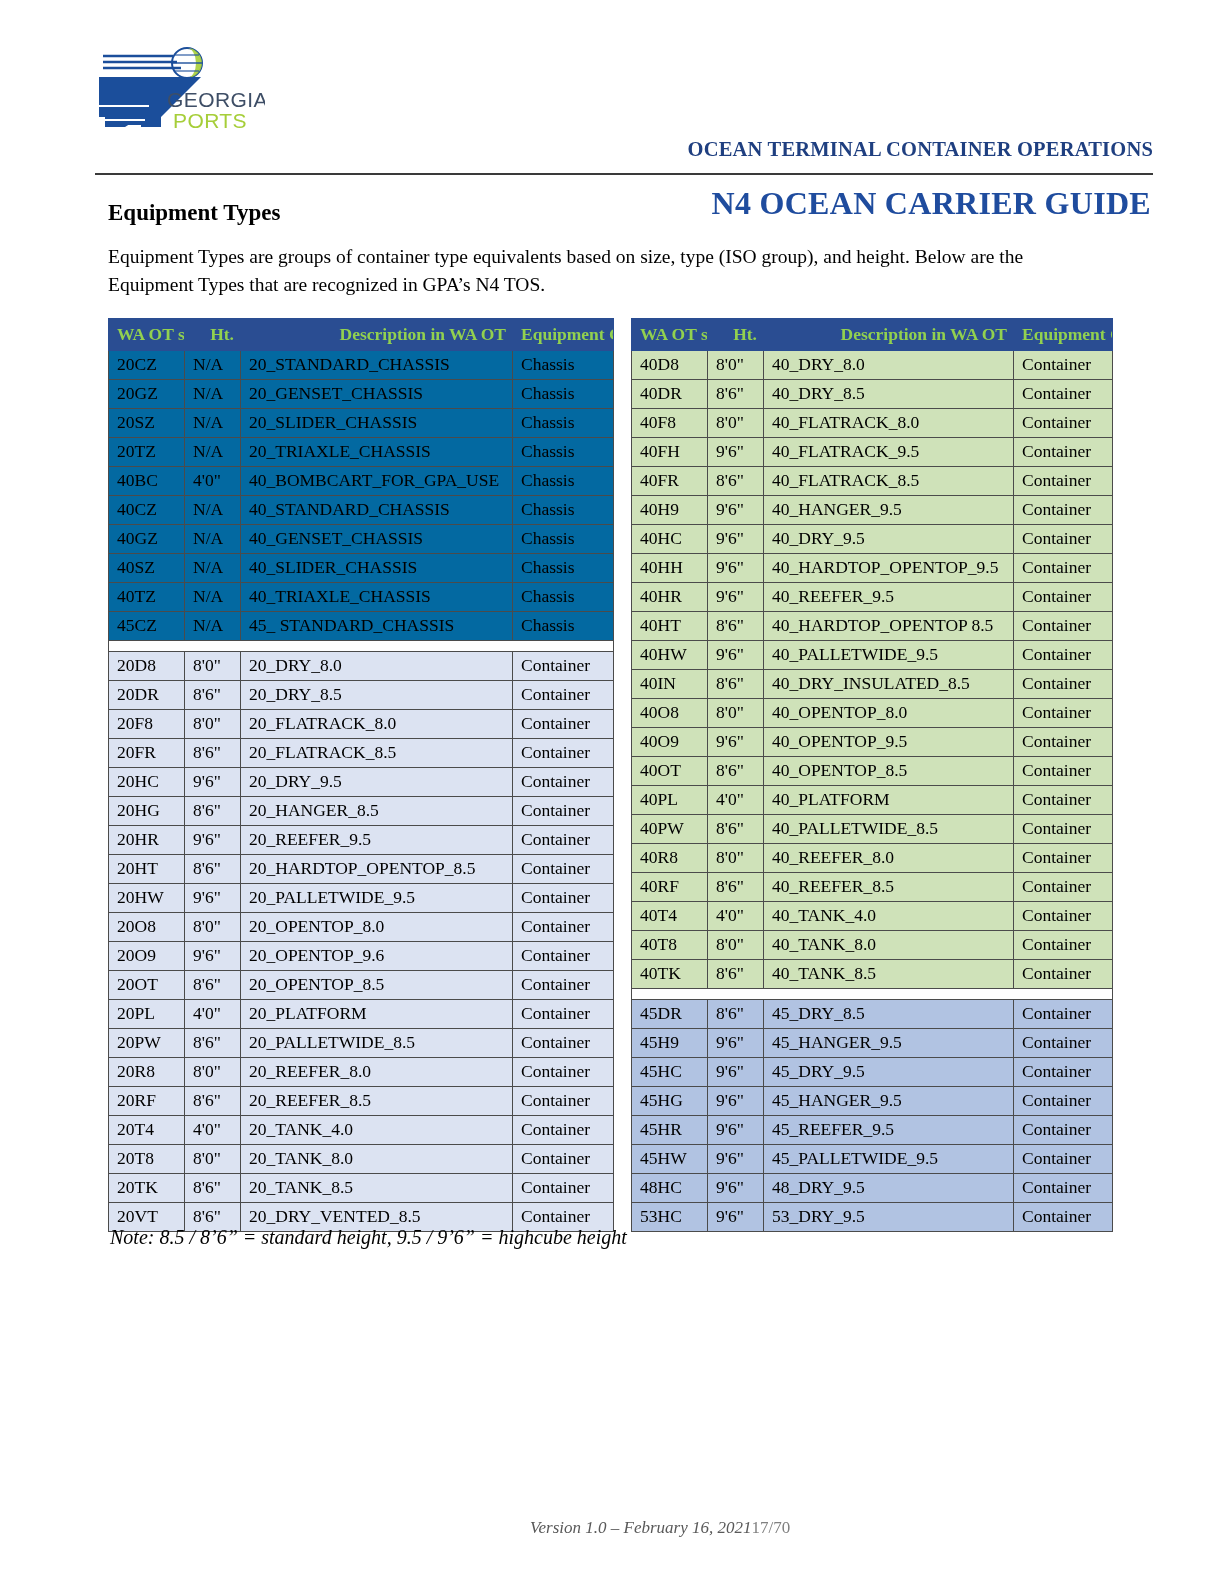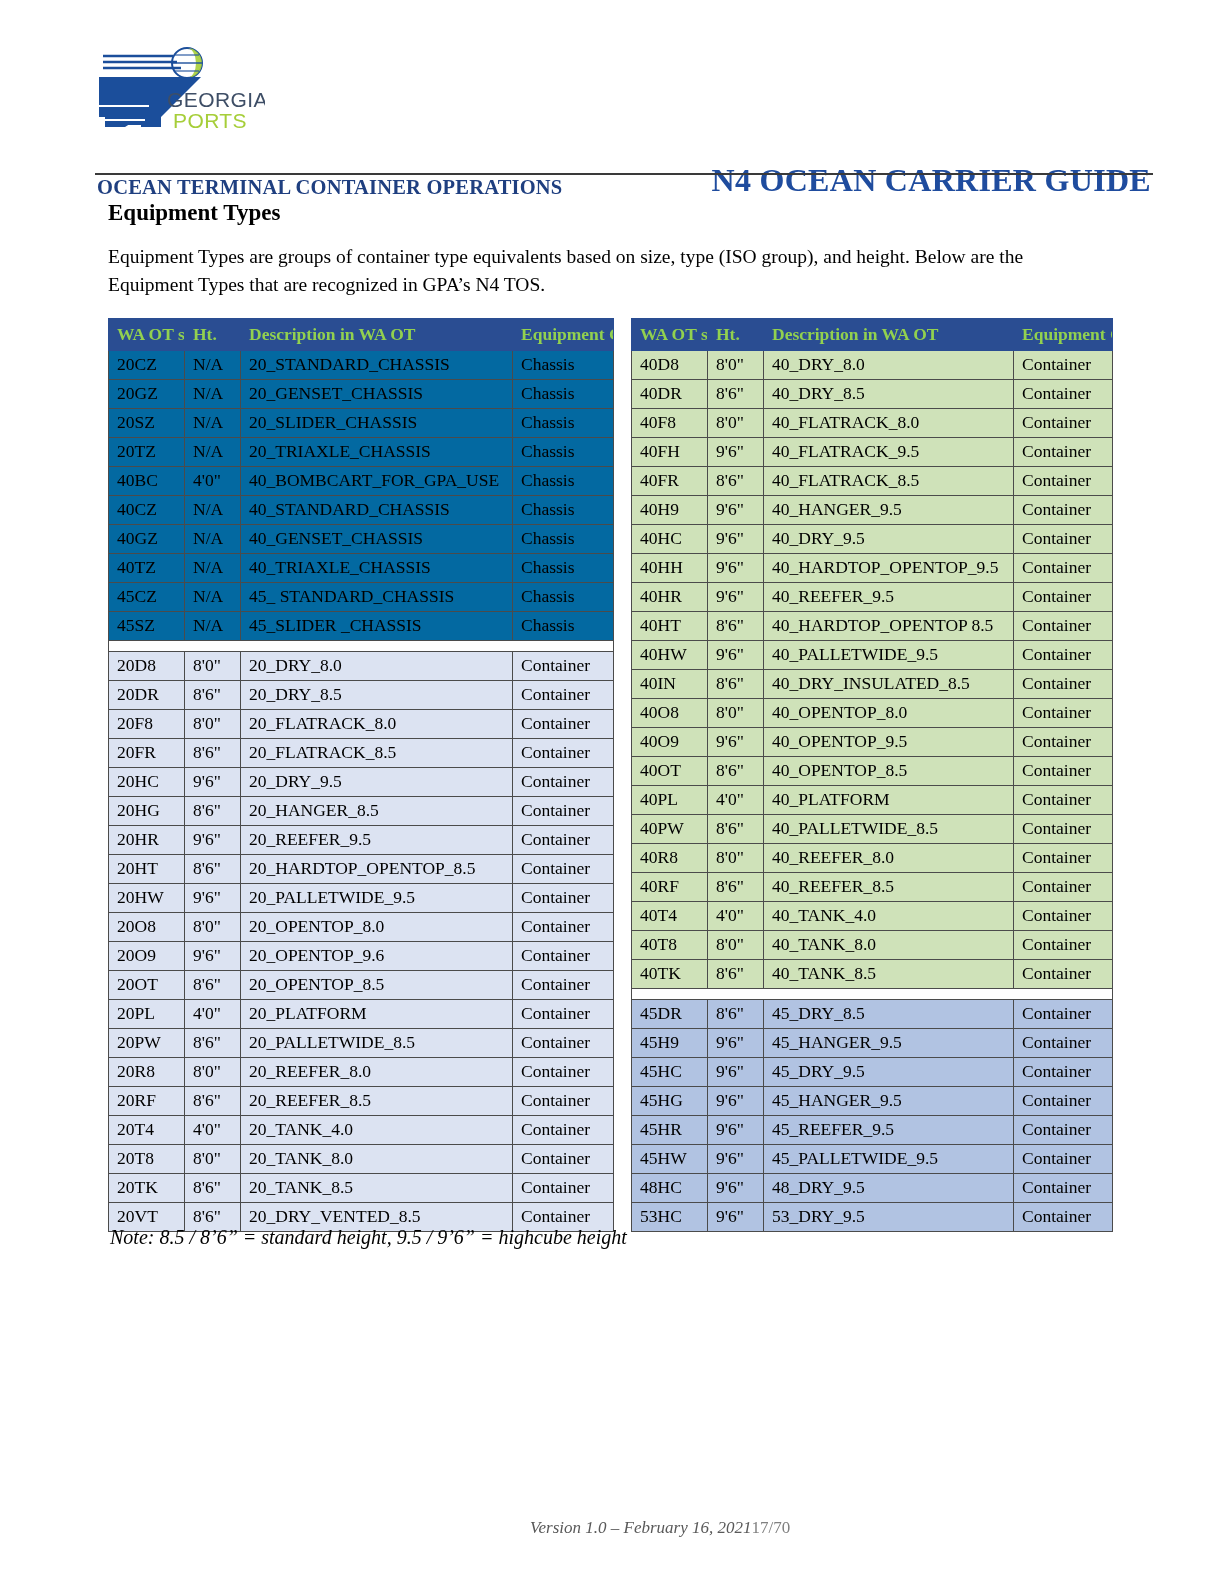--- a/index.html
+++ b/index.html
@@ -34,20 +34,21 @@
   .logo svg { display: block; }
 
   .header-line-row {
     position: absolute;
     left: 0;
     top: 98px;
     width: 1058px;
     display: flex;
     align-items: flex-end;
     justify-content: space-between;
+    flex-direction: column;
   }
   .header-left-title {
     font-family: "Liberation Serif", "DejaVu Serif", serif;
     font-size: 20.5px;
     font-weight: bold;
     color: #1F3F80;
     letter-spacing: 0.2px;
     white-space: nowrap;
     padding-left: 2px;
   }
@@ -121,21 +122,21 @@
     color: #92D14F;
     font-weight: bold;
     font-size: 17.5px;
     text-align: left;
     line-height: 21px;
     padding-top: 4px;
     padding-bottom: 4px;
     border-color: #2A4D92;
   }
   table.eq thead th.c-ht,
-  table.eq thead th.c-desc { text-align: left; }
+  table.eq thead th.c-desc { text-align: right; }
 
   
   .tbl-left  col.c1 { width: 76px;  }
   .tbl-left  col.c2 { width: 56px;  }
   .tbl-left  col.c3 { width: 272px; }
   .tbl-left  col.c4 { width: 101px; }
   
   .tbl-right col.c1 { width: 76px;  }
   .tbl-right col.c2 { width: 56px;  }
   .tbl-right col.c3 { width: 250px; }
@@ -278,35 +279,35 @@
             <td>40_STANDARD_CHASSIS</td>
             <td>Chassis</td>
           </tr>
           <tr class="chassis">
             <td>40GZ</td>
             <td>N/A</td>
             <td>40_GENSET_CHASSIS</td>
             <td>Chassis</td>
           </tr>
           <tr class="chassis">
+            <td>40SZ</td>
+            <td>N/A</td>
+            <td>40_SLIDER_CHASSIS</td>
+            <td>Chassis</td>
+          </tr>
+          <tr class="chassis">
             <td>40TZ</td>
             <td>N/A</td>
             <td>40_TRIAXLE_CHASSIS</td>
             <td>Chassis</td>
           </tr>
           <tr class="chassis">
             <td>45CZ</td>
             <td>N/A</td>
             <td>45_ STANDARD_CHASSIS</td>
-            <td>Chassis</td>
-          </tr>
-          <tr class="chassis">
-            <td>45SZ</td>
-            <td>N/A</td>
-            <td>45_SLIDER _CHASSIS</td>
             <td>Chassis</td>
           </tr>
           <tr class="spacer">
             <td colspan="4"></td>
           </tr>
           <tr class="cont20">
             <td>20D8</td>
             <td>8'0"</td>
             <td>20_DRY_8.0</td>
             <td>Container</td>

